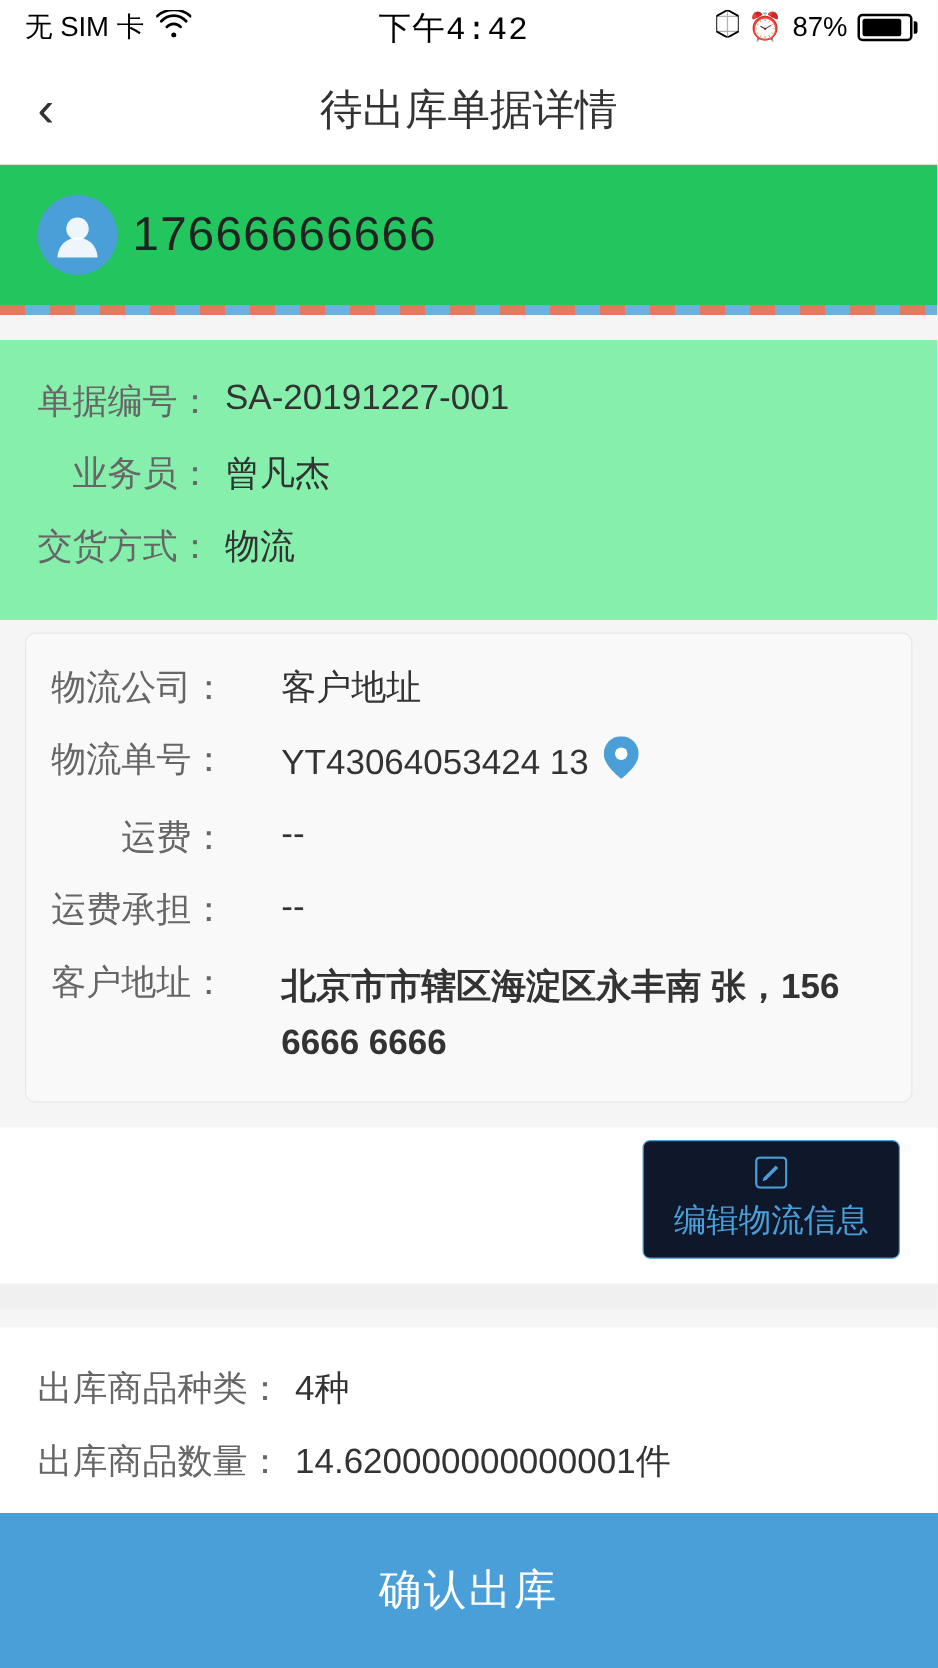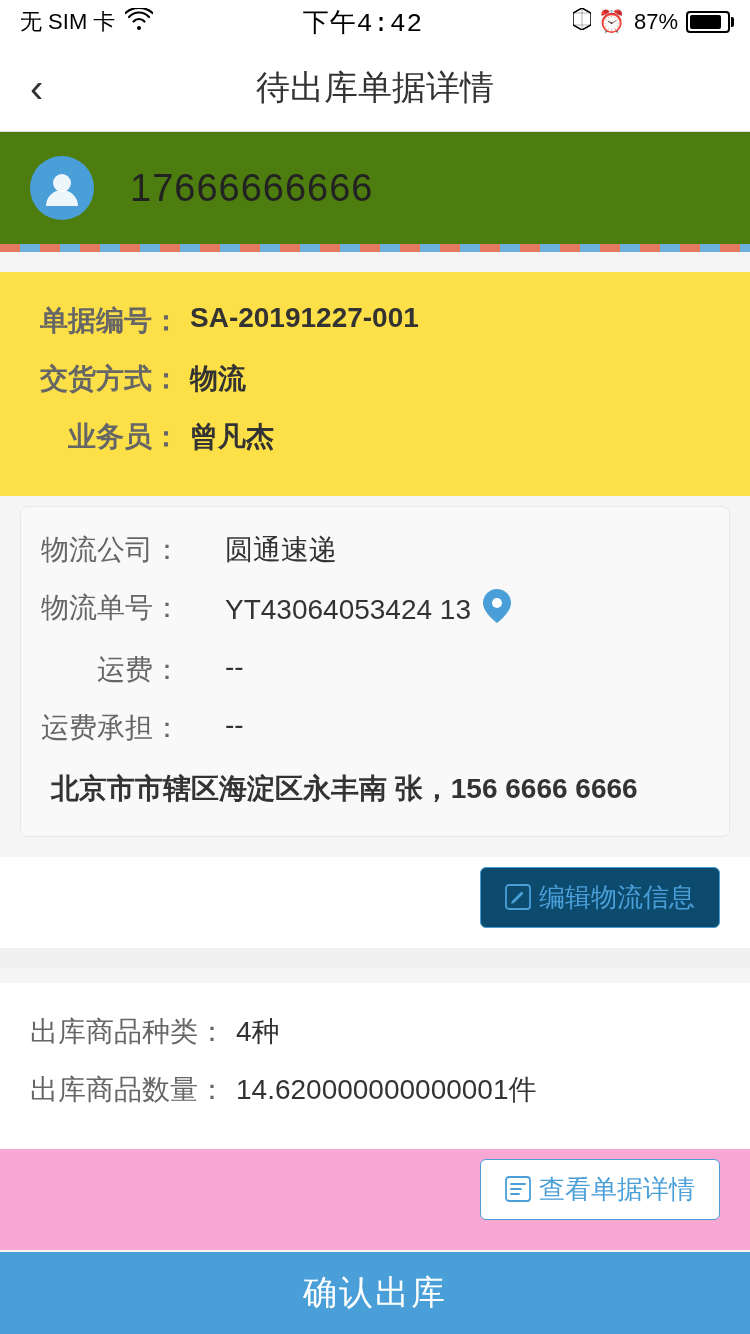--- a/index.html
+++ b/index.html
@@ -93,25 +93,25 @@
       position: absolute;
       left: 50%;
       transform: translateX(-50%);
       font-size: 34px;
       font-weight: 500;
       color: #333;
     }
 
     
     .customer-header {
-      background: #4d7c0f;
+      background: #22c55e;
       padding: 24px 30px;
       display: flex;
       align-items: center;
-      gap: 36px;
+      gap: 12px;
     }
     .avatar {
       width: 64px;
       height: 64px;
       border-radius: 50%;
       background: #4a9fd8;
       display: flex;
       align-items: center;
       justify-content: center;
       flex-shrink: 0;
@@ -133,24 +133,23 @@
       background: repeating-linear-gradient(
         90deg,
         #e05a3a 0px, #e05a3a 20px,
         #4a9fd8 20px, #4a9fd8 40px
       );
       opacity: 0.8;
     }
 
     
     .info-section {
-      background: #fde047;
-      padding: 30px 40px 20px;
+      background: #86efac;
+      padding: 30px 30px 20px;
       margin-top: 20px;
-      font-weight: bold;
     }
     .info-row {
       display: flex;
       align-items: flex-start;
       margin-bottom: 20px;
       font-size: 28px;
     }
     .info-label {
       color: #666;
       min-width: 140px;
@@ -215,22 +214,23 @@
     }
     .edit-btn {
       border: 1px solid #4a9fd8;
       border-radius: 6px;
       padding: 12px 24px;
       color: #4a9fd8;
       font-size: 26px;
       display: flex;
       align-items: center;
       gap: 8px;
-      background: #0c4a6e;
+      background: #0f172a;
       cursor: pointer;
+      flex-direction: column;
     }
 
     .section-divider {
       height: 20px;
       background: #f0f0f0;
     }
 
     
     .goods-section {
       background: #fff;
@@ -264,21 +264,21 @@
       background: #f5f5f5;
     }
 
     
     .confirm-btn-bar {
       position: fixed;
       bottom: 0;
       left: 0;
       width: 750px;
       background: #4a9fd8;
-      height: 82px;
+      height: 124px;
       display: flex;
       align-items: center;
       justify-content: center;
       cursor: pointer;
     }
     .confirm-btn-text {
       color: #fff;
       font-size: 34px;
       font-weight: 500;
       letter-spacing: 2px;
@@ -331,33 +331,33 @@
 </div>
 
 <div class="dashed-divider"></div>
 
 <div class="info-section">
   <div class="info-row">
     <span class="info-label">单据编号：</span>
     <span class="info-value">SA-20191227-001</span>
   </div>
   <div class="info-row">
+    <span class="info-label">业务员：</span>
+    <span class="info-value">曾凡杰</span>
+  </div>
+  <div class="info-row">
     <span class="info-label">交货方式：</span>
     <span class="info-value">物流</span>
-  </div>
-  <div class="info-row">
-    <span class="info-label">业务员：</span>
-    <span class="info-value">曾凡杰</span>
   </div>
 </div>
 
 <div class="logistics-card">
   <div class="logistics-row">
     <span class="logistics-label">物流公司：</span>
-    <span class="logistics-value">圆通速递</span>
+    <span class="logistics-value">客户地址</span>
   </div>
   <div class="logistics-row">
     <span class="logistics-label">物流单号：</span>
     <span class="logistics-value">
       <span>YT43064053424 13</span>
       <span class="location-icon">
         <svg width="28" height="34" viewBox="0 0 28 34" fill="none">
           <path d="M14 0C6.268 0 0 6.268 0 14c0 9.9 14 20 14 20S28 23.9 28 14C28 6.268 21.732 0 14 0z" fill="#4a9fd8"></path>
           <circle cx="14" cy="14" r="5" fill="#fff"></circle>
         </svg>
@@ -366,20 +366,21 @@
   </div>
   <div class="logistics-row">
     <span class="logistics-label">运费：</span>
     <span class="logistics-value">--</span>
   </div>
   <div class="logistics-row">
     <span class="logistics-label">运费承担：</span>
     <span class="logistics-value">--</span>
   </div>
   <div class="logistics-row">
+    <span class="logistics-label">客户地址：</span>
     <span class="logistics-value address">北京市市辖区海淀区永丰南  张，156 6666 6666</span>
   </div>
 </div>
 
 <div class="edit-btn-row">
   <button class="edit-btn">
     <svg width="26" height="26" viewBox="0 0 26 26" fill="none">
       <rect x="1" y="1" width="24" height="24" rx="3" stroke="#4a9fd8" stroke-width="1.8"></rect>
       <path d="M6 20l3-1 9-9-2-2-9 9-1 3z" fill="#4a9fd8"></path>
       <path d="M16 8l2 2" stroke="#4a9fd8" stroke-width="1.5"></path>

